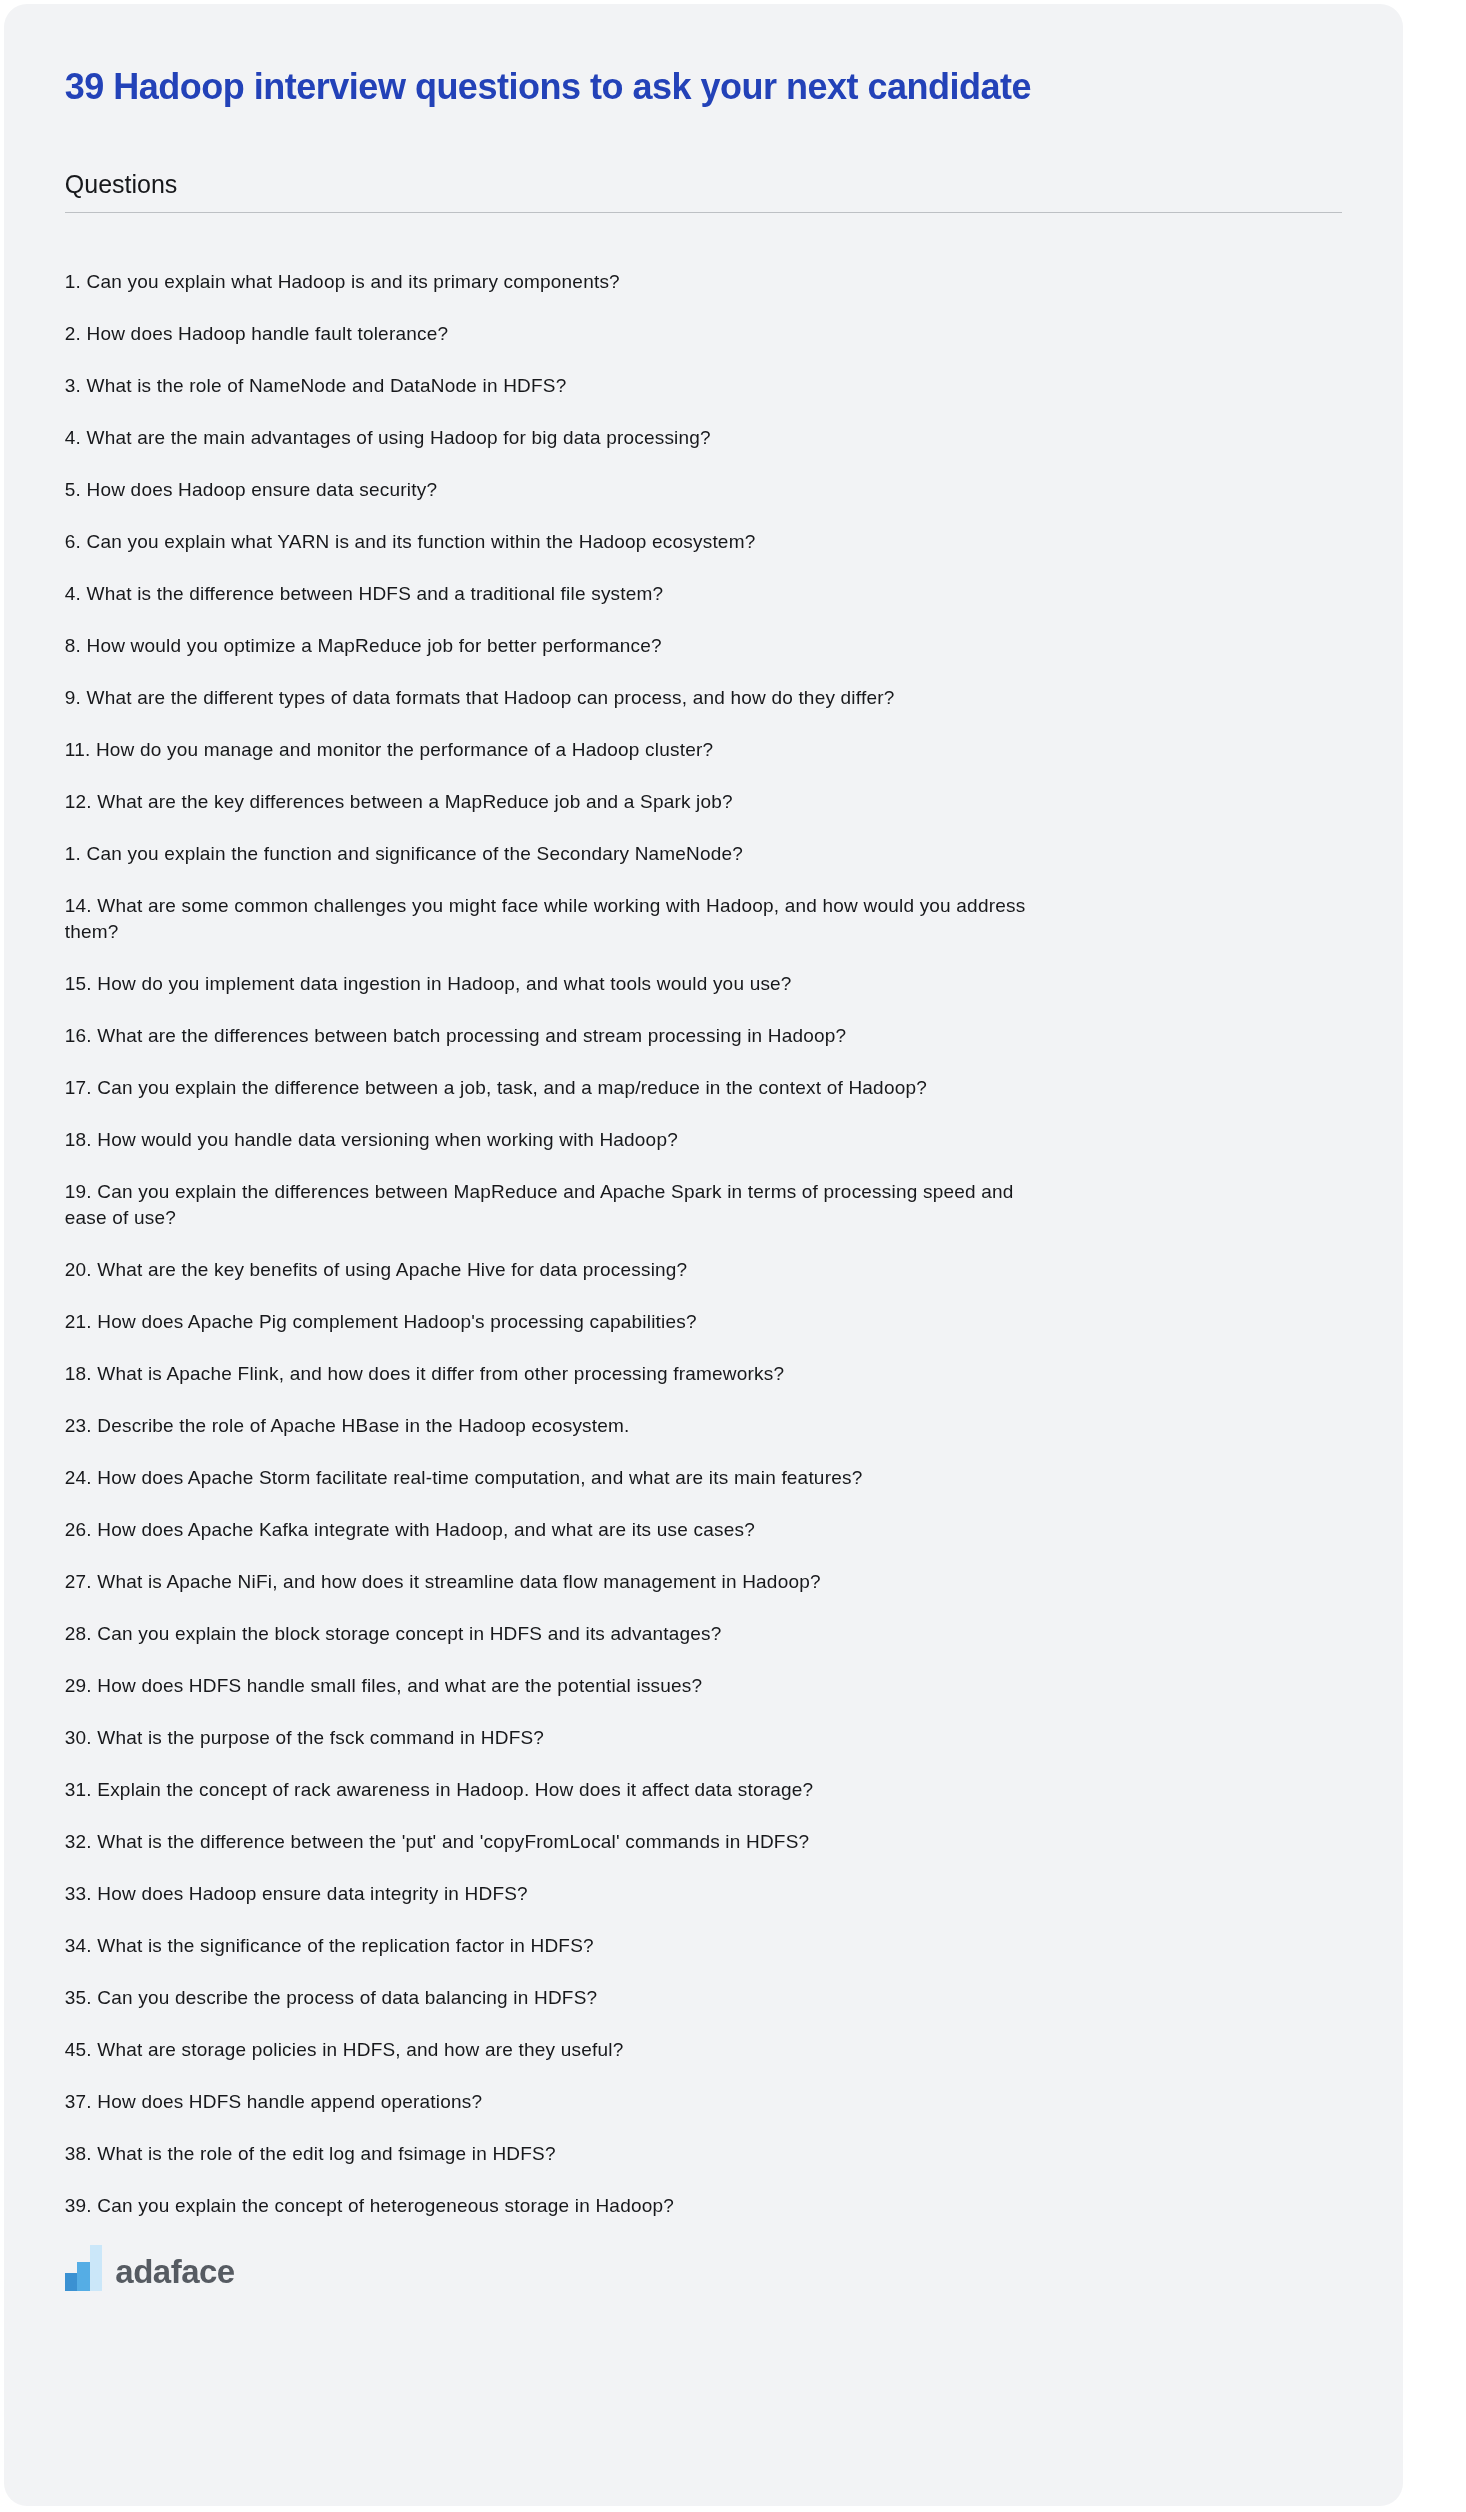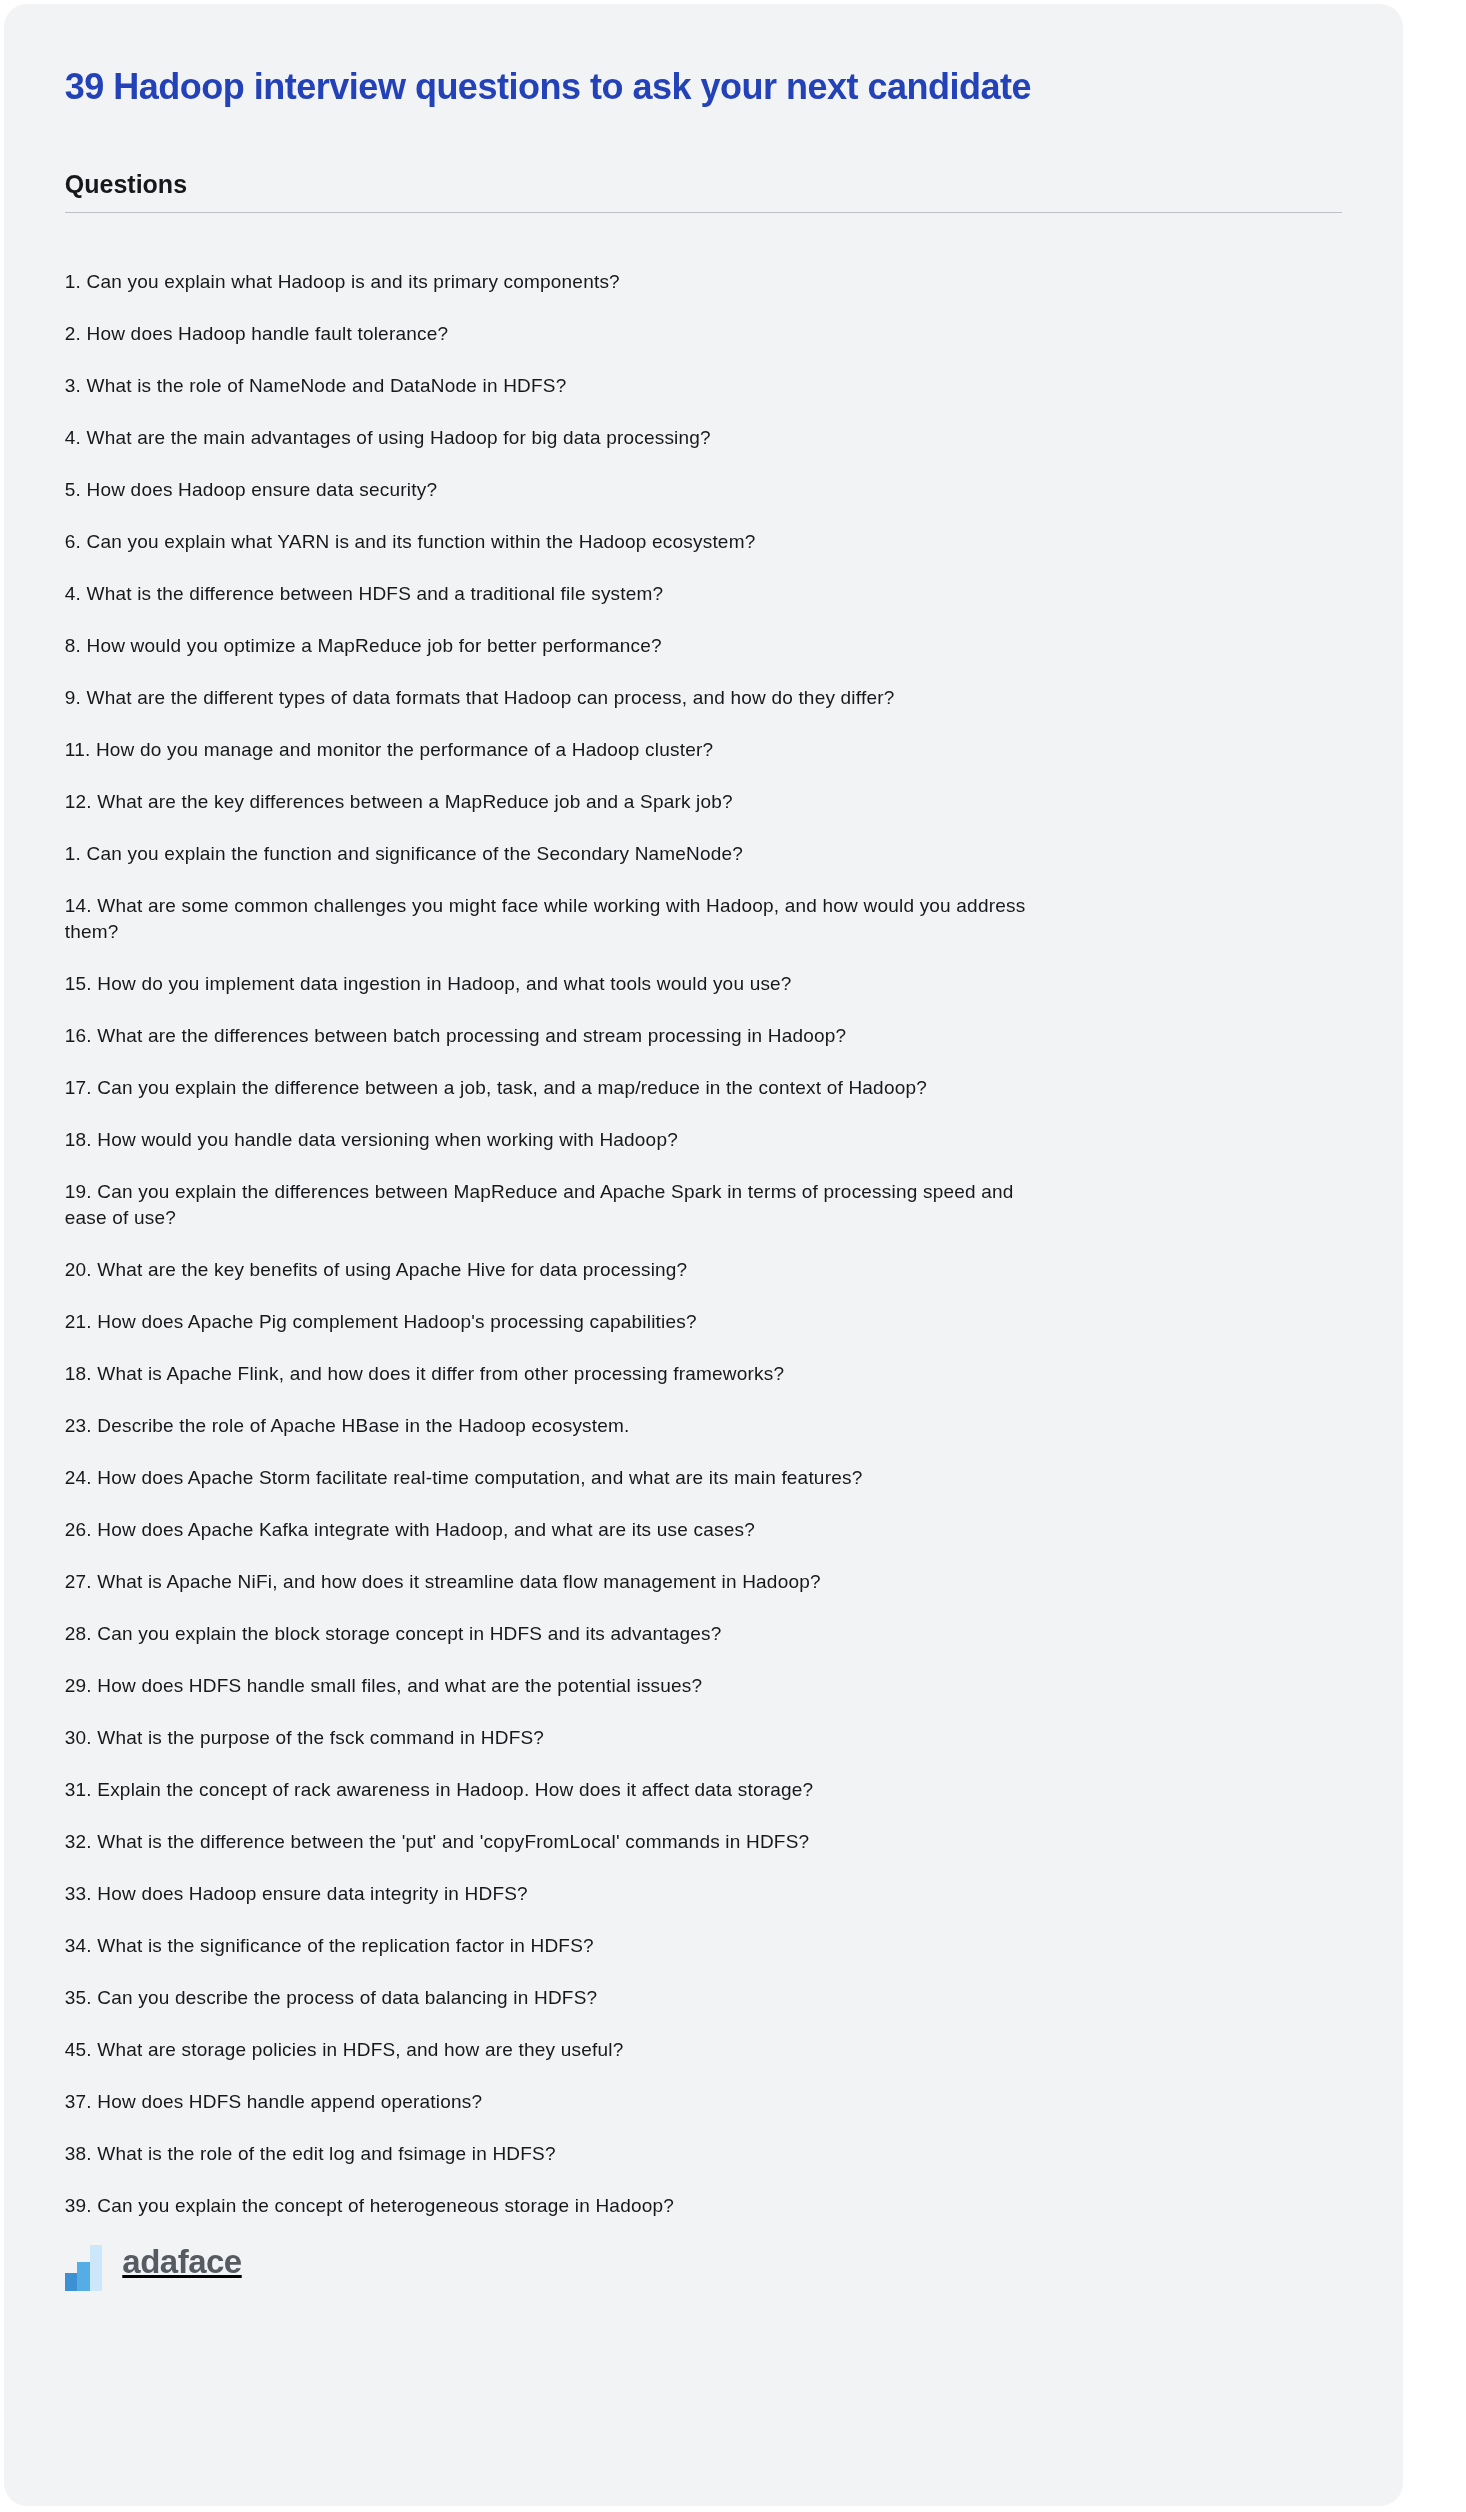--- a/index.html
+++ b/index.html
@@ -42,44 +42,44 @@
     font-size:36px;
     line-height:44px;
     font-weight:bold;
     letter-spacing:-0.5px;
     color:var(--title-color);
   }
   h2.section-heading{
     margin:61px 0 0 0;
     font-size:25px;
     line-height:29px;
-    font-weight:bold;
+    font-weight:normal;
     color:var(--body-text);
   }
   hr.section-divider{
     margin:13.4px 0 0 0;
     border:none;
     border-top:1.9px solid var(--divider);
   }
   .question-list{
     margin-top:56px;
   }
   .question{
     font-size:19px;
     line-height:26px;
     letter-spacing:0.2px;
     margin:0 0 26px 0;
     color:var(--body-text);
     white-space:pre-line;
   }
   .brand{
     display:flex;
-    gap:20px;
+    align-items:flex-end;
+    gap:13px;
     margin-top:0;
-    text-decoration:underline;
   }
   .brand-icon{
     display:flex;
     align-items:flex-end;
     height:46px;
   }
   .bar{display:inline-block;width:12.5px;}
   .bar1{height:18px;background:var(--bar-dark);}
   .bar2{height:29px;background:var(--bar-medium);}
   .bar3{height:46px;background:var(--bar-light);}

